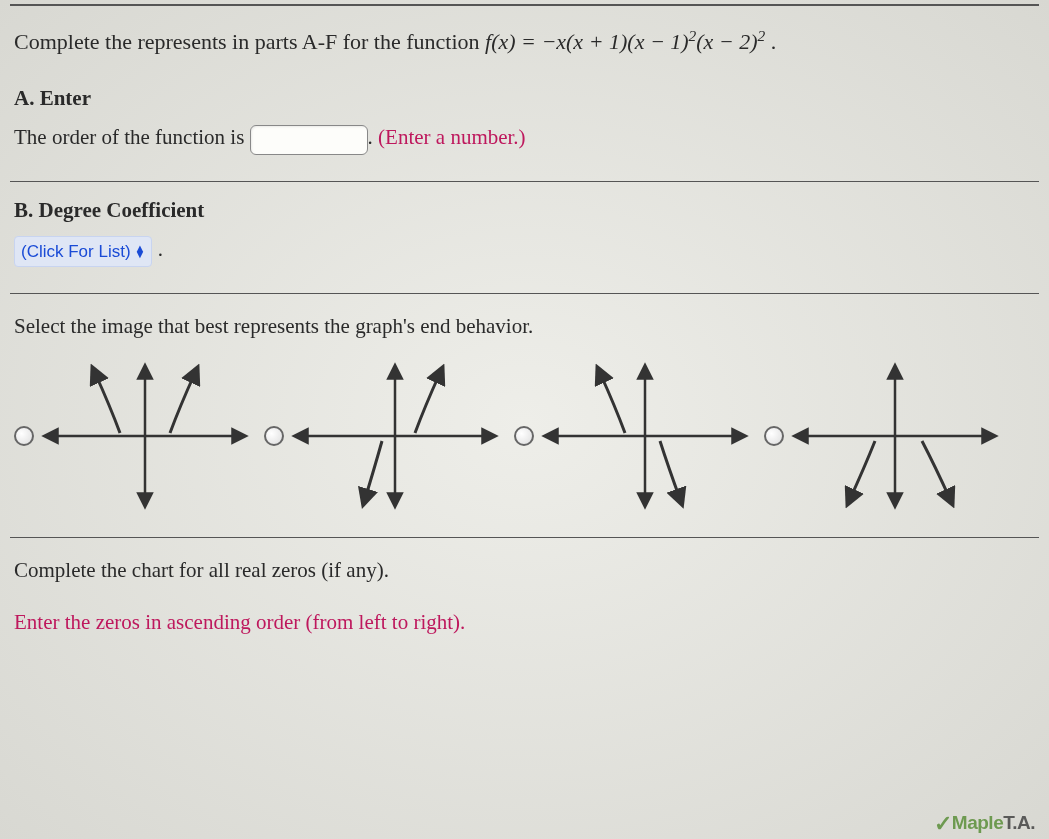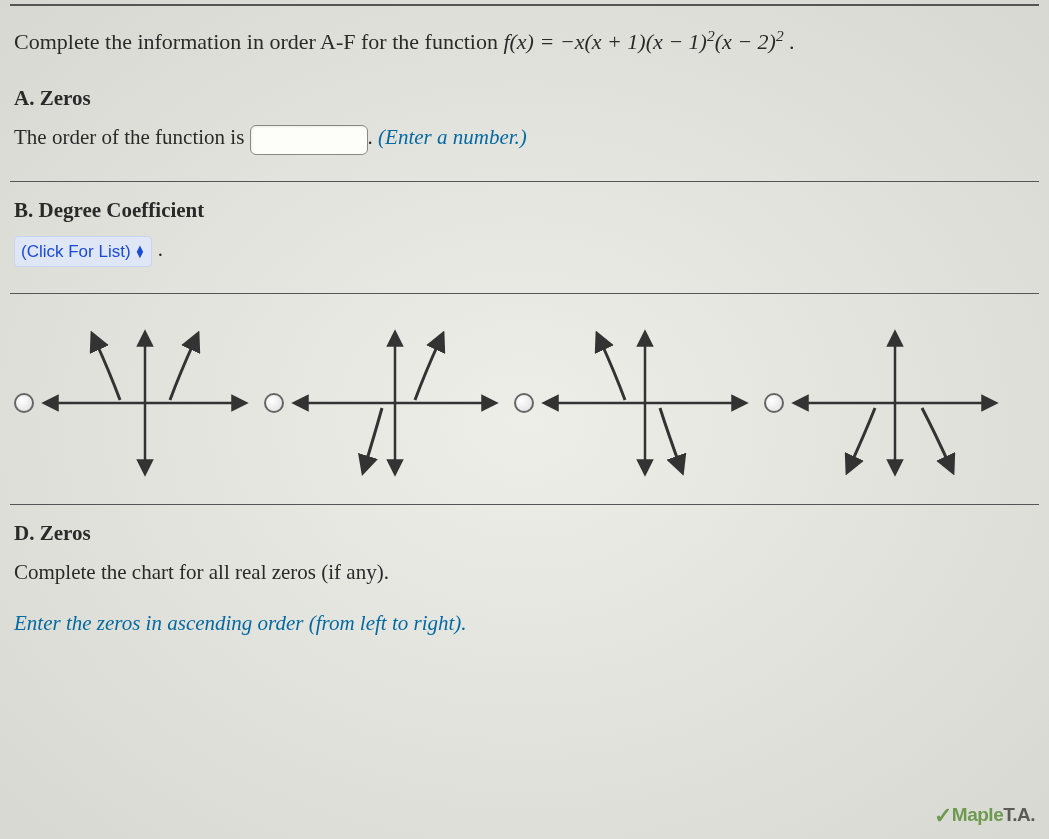--- a/index.html
+++ b/index.html
@@ -45,21 +45,21 @@
   .num-input {
     display: inline-block;
     border: 1.5px solid #888;
     border-radius: 6px;
     width: 118px;
     height: 30px;
     background: #fdfdfa;
     vertical-align: middle;
     box-shadow: inset 1px 1px 2px rgba(0,0,0,0.08);
   }
-  .hint { font-style: italic; color: #0369a1; }
+  .hint { color: #be185d; }
   .list-btn {
     display: inline-flex;
     align-items: center;
     gap: 4px;
     color: #1a4bd6;
     background: #dfe6f5;
     border: 1px solid #c8d4f0;
     border-radius: 4px;
     padding: 1px 6px;
     font-size: 17px;
@@ -94,68 +94,69 @@
     cursor: pointer;
     flex: 0 0 auto;
   }
   .eb-svg {
     width: 210px;
     height: 150px;
     flex: 0 0 auto;
   }
   .brand {
     position: absolute;
-    bottom: 14px;
+    bottom: 6px;
     right: 14px;
     font-family: Arial, sans-serif;
     font-weight: bold;
     color: #5b8f3a;
     font-size: 19px;
     letter-spacing: -0.5px;
     opacity: 0.85;
   }
   .brand .tick { color: #5b8f3a; font-size: 22px; vertical-align: -2px; }
   .brand .ta { color: #444; }
   sup { font-size: 0.7em; }
 </style>
 </head>
 <body>
 
 <div class="page">
 
   <div class="top-rule"></div>
 
   <p class="prompt">
-    <span>Complete the information in order A-F for the function </span>
+    <span>Complete the represents in parts A-F for the function </span>
     <span class="math">
       <span>f(x) = </span><span>−x(x + 1)(x − 1)</span><sup>2</sup><span>(x − 2)</span><sup>2</sup>
     </span><span> .</span>
   </p>
 
   <div class="section first">
-    <div class="sec-title">A. Zeros</div>
+    <div class="sec-title">A. Enter</div>
     <div class="sec-body">
       <span>The order of the function is </span>
       <span class="num-input"></span><span>. </span>
       <span class="hint">(Enter a number.)</span>
     </div>
   </div>
 
   <div class="section">
     <div class="sec-title">B. Degree Coefficient</div>
     <div class="sec-body">
       <span class="list-btn">
         <span>(Click For List)</span>
         <span class="updown">▲<br>▼</span>
       </span>
       <span> .</span>
     </div>
   </div>
 
   <div class="section">
+    <div class="sec-body">Select the image that best represents the graph's end behavior.</div>
 
     <div class="options-row">
 
       <div class="opt">
         <span class="radio"></span>
         <svg class="eb-svg" viewBox="0 0 210 150">
           <defs>
             <marker id="ah" viewBox="0 0 10 10" refX="5" refY="5" markerWidth="7" markerHeight="7" orient="auto-start-reverse">
               <path d="M 0 0 L 10 5 L 0 10 z" fill="#333"></path>
             </marker>
@@ -194,21 +195,20 @@
           <line x1="105" y1="10" x2="105" y2="140" stroke="#333" stroke-width="2.5" marker-start="url(#ah)" marker-end="url(#ah)"></line>
           <path d="M 60 138 Q 75 105 85 80" stroke="#333" stroke-width="3" fill="none" marker-start="url(#ah)"></path>
           <path d="M 160 138 Q 145 105 132 80" stroke="#333" stroke-width="3" fill="none" marker-start="url(#ah)"></path>
         </svg>
       </div>
 
     </div>
   </div>
 
   <div class="section" style="padding-bottom:10px;">
-    <div class="sec-title">D. Zeros</div>
     <div class="sec-body">Complete the chart for all real zeros (if any).</div>
     <div class="sec-body hint" style="margin-top:18px;">Enter the zeros in ascending order (from left to right).</div>
   </div>
 
   <div class="brand">
     <span class="tick">✓</span><span>Maple</span><span class="ta">T.A.</span>
   </div>
 
 </div>
 

